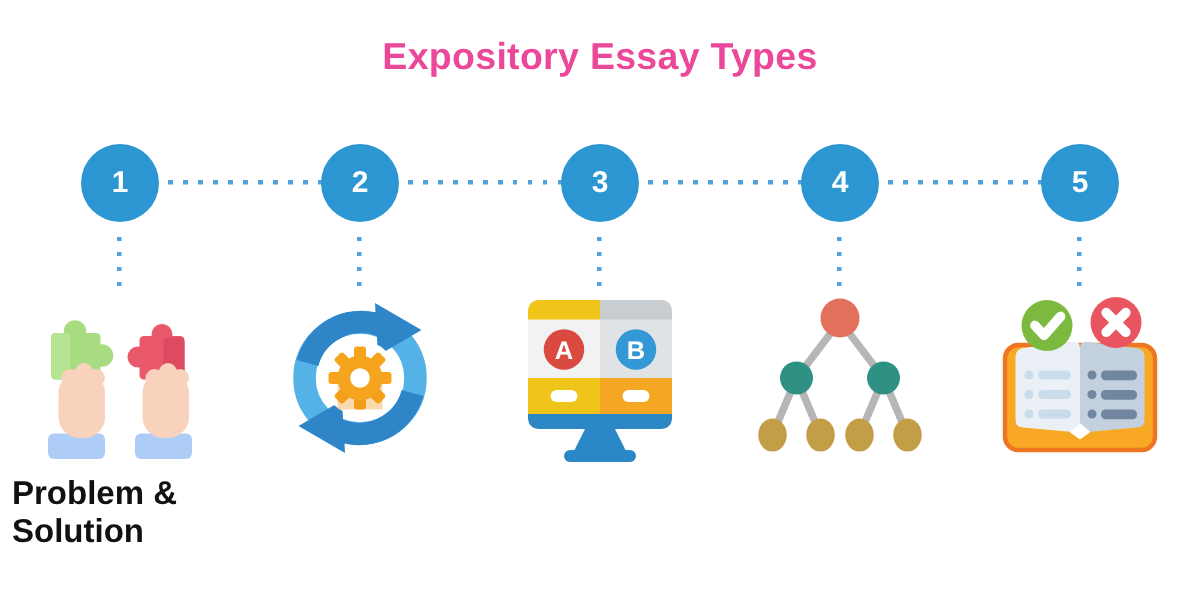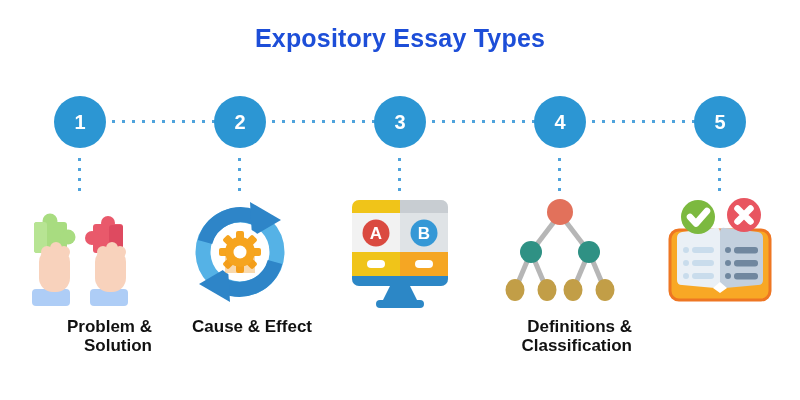--- a/index.html
+++ b/index.html
@@ -2,42 +2,42 @@
 <html><head>
 <meta charset="utf-8">
 <style>
   html,body{margin:0;padding:0;background:#ffffff;}
   .canvas{
     position:relative;width:800px;height:400px;background:#ffffff;
     font-family:"Liberation Sans",sans-serif;overflow:hidden;
   }
   .title{
     position:absolute;top:24px;left:0;width:100%;text-align:center;
-    font-size:25px;font-weight:800;color:#1d4ed8;letter-spacing:.2px;
+    font-size:25px;font-weight:800;color:#ec4899;letter-spacing:.2px;
   }
   .hconnector{
     position:absolute;top:120px;left:82px;width:636px;height:3px;z-index:1;
     background-image:repeating-linear-gradient(to right,#4FA3DC 0 3px,transparent 3px 10px);
   }
   .step{position:absolute;top:0;width:160px;height:400px;}
   .s1{left:0;} .s2{left:160px;} .s3{left:320px;} .s4{left:480px;} .s5{left:640px;}
   .circle{
     position:absolute;top:96px;left:54px;width:52px;height:52px;border-radius:50%;
     background:#2C96D3;color:#ffffff;display:flex;align-items:center;justify-content:center;
     font-size:20px;font-weight:bold;z-index:2;
   }
   .vconnector{
     position:absolute;top:158px;left:78px;width:3px;height:35px;
     background-image:repeating-linear-gradient(to bottom,#4FA3DC 0 3px,transparent 3px 10px);
   }
   .icon-wrap{position:absolute;top:190px;left:20px;width:120px;height:120px;}
   .icon-wrap svg{display:block;width:120px;height:120px;}
   .label{
-    position:absolute;top:317px;left:8px;width:144px;text-align:right;
-    font-size:17px;line-height:1.12;font-weight:800;color:#111111;
+    position:absolute;top:317px;left:8px;width:144px;text-align:left;
+    font-size:22px;line-height:1.12;font-weight:800;color:#111111;
   }
 </style>
 </head>
 <body>
 
 <div class="canvas">
 
   <div class="title">Expository Essay Types</div>
 
   <div class="hconnector"></div>
@@ -101,21 +101,20 @@
           <rect x="-4" y="-21" width="8" height="42" rx="2"></rect>
           <rect x="-4" y="-21" width="8" height="42" rx="2" transform="rotate(45)"></rect>
           <rect x="-4" y="-21" width="8" height="42" rx="2" transform="rotate(90)"></rect>
           <rect x="-4" y="-21" width="8" height="42" rx="2" transform="rotate(135)"></rect>
           <circle r="15"></circle>
           <path d="M-15,0 A15,15 0 0 0 15,0 L15,21 L-15,21 Z" fill="#EF9214" opacity="0.35"></path>
           <circle r="6.5" fill="#FFFFFF"></circle>
         </g>
       </svg>
     </div>
-    <div class="label">Cause &amp; Effect</div>
   </div>
 
   <div class="step s3">
     <div class="circle">3</div>
     <div class="vconnector"></div>
     <div class="icon-wrap">
       <svg viewBox="0 0 120 120">
         <defs>
           <clipPath id="monclip">
               <rect x="12" y="10" width="96" height="86" rx="7"></rect>
@@ -165,21 +164,20 @@
         <circle cx="31" cy="62" r="11" fill="#2F9184"></circle>
         <circle cx="89" cy="62" r="11" fill="#2F9184"></circle>
         <g fill="#C29E47">
           <ellipse cx="15" cy="100" rx="9.5" ry="11"></ellipse>
           <ellipse cx="47" cy="100" rx="9.5" ry="11"></ellipse>
           <ellipse cx="73" cy="100" rx="9.5" ry="11"></ellipse>
           <ellipse cx="105" cy="100" rx="9.5" ry="11"></ellipse>
         </g>
       </svg>
     </div>
-    <div class="label">Definitions &amp; Classification</div>
   </div>
 
   <div class="step s5">
     <div class="circle">5</div>
     <div class="vconnector"></div>
     <div class="icon-wrap">
       <svg viewBox="0 0 120 120">
         <rect x="10" y="40" width="100" height="70" rx="9" fill="#F8A825" stroke="#EE7623" stroke-width="3"></rect>
         <path d="M17,48 Q17,43 22,42 L55,38 Q60,37 60,42 L60,93 Q60,98 55,98 L22,95 Q17,95 17,90 Z" fill="#EAF0F6"></path>
         <path d="M60,42 Q60,37 65,38 L98,42 Q103,43 103,48 L103,90 Q103,95 98,95 L65,98 Q60,98 60,93 Z" fill="#C3D0DE"></path>

